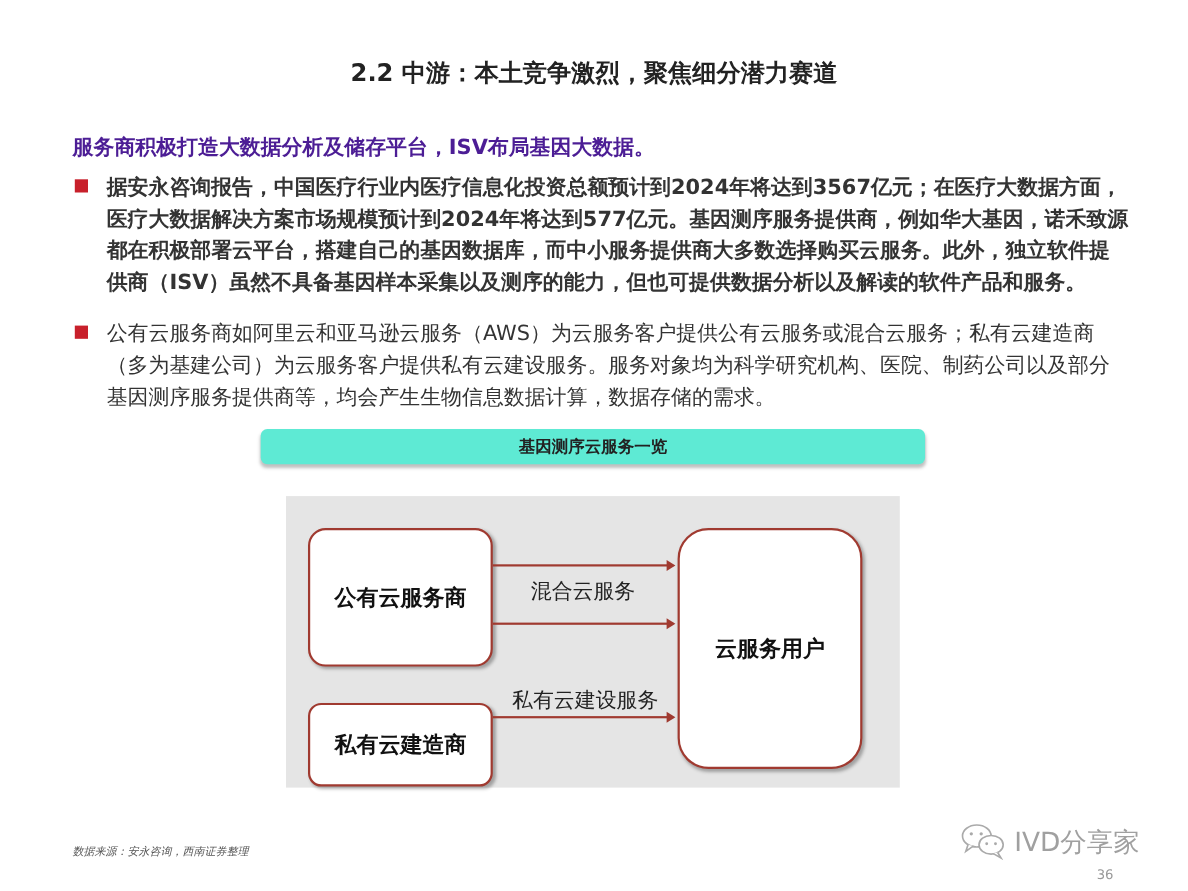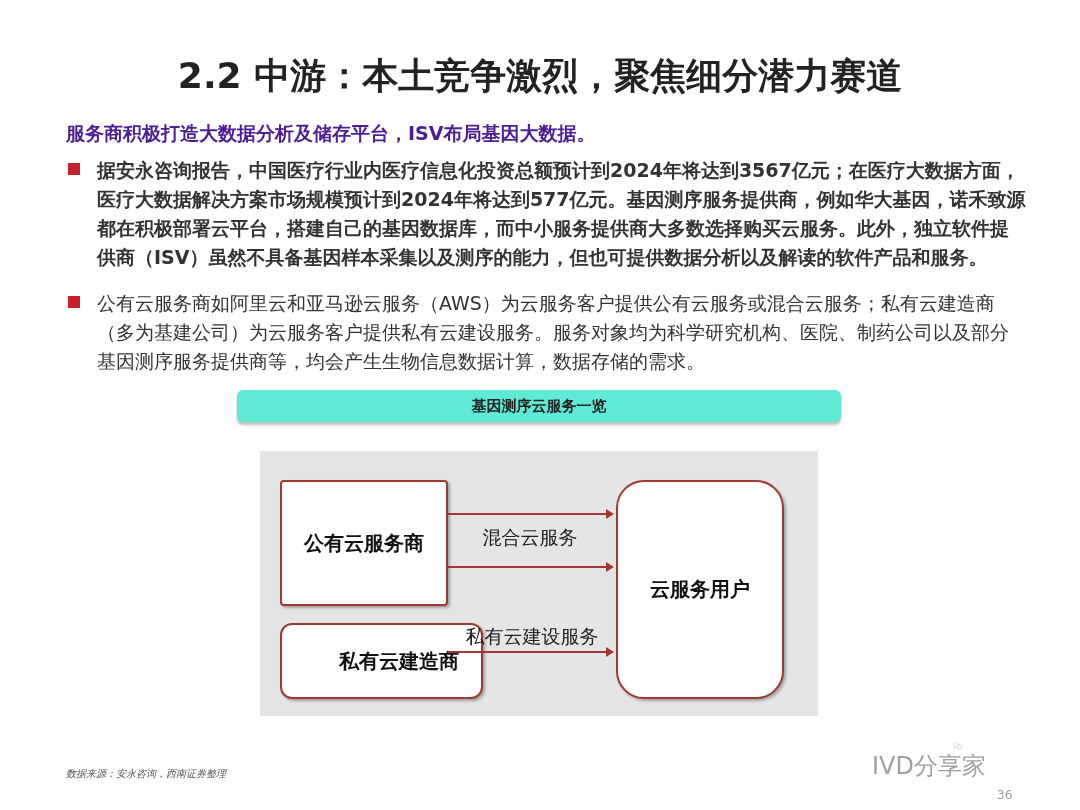--- a/index.html
+++ b/index.html
@@ -2,21 +2,21 @@
 <html><head>
   <meta charset="utf-8">
   <style>
     html, body { margin: 0; padding: 0; }
     body {
       width: 1080px; height: 810px; background: #ffffff; position: relative; overflow: hidden;
       font-family: "DejaVu Sans", "Liberation Sans", sans-serif; color: #333333;
     }
     .title {
       position: absolute; top: 52px; left: 0; width: 1080px; text-align: center;
-      font-size: 36px; font-weight: bold; color: #222222; letter-spacing: 0px;
+      font-size: 22px; font-weight: bold; color: #222222; letter-spacing: 0px;
     }
     .subtitle {
       position: absolute; top: 121px; left: 66px;
       font-size: 19px; font-weight: bold; color: #4c1d95;
     }
     .bullet {
       position: absolute; left: 66px; width: 960px;
     }
     .bullet .marker {
       position: absolute; left: 2px; top: 7px; width: 12px; height: 12px; background: #c8202b;
@@ -34,22 +34,22 @@
     }
     .diagram {
       position: absolute; left: 260px; top: 451px; width: 558px; height: 265px; background: #e5e5e5;
     }
     .box {
       position: absolute; background: #ffffff; border: 2px solid #a03a30;
       box-shadow: 2px 2px 3px rgba(0,0,0,0.3);
       display: flex; align-items: center; justify-content: center;
       font-size: 20px; font-weight: bold; color: #111;
     }
-    .box-public { left: 20px; top: 29px; width: 164px; height: 122px; border-radius: 4px; }
-    .box-private { left: 20px; top: 172px; width: 164px; height: 72px; border-radius: 12px; padding-left: 35px; }
+    .box-public { left: 20px; top: 29px; width: 164px; height: 122px; border-radius: 16px; }
+    .box-private { left: 20px; top: 188px; width: 164px; height: 72px; border-radius: 12px; }
     .box-user { left: 356px; top: 29px; width: 164px; height: 215px; border-radius: 28px; }
     .arrow {
       position: absolute; height: 2px; background: #a03a30;
     }
     .arrow::after {
       content: ""; position: absolute; right: -2px; top: -4px;
       border-left: 8px solid #a03a30; border-top: 5px solid transparent; border-bottom: 5px solid transparent;
     }
     .a1 { left: 188px; top: 62px; width: 164px; }
     .a2 { left: 188px; top: 115px; width: 164px; }
@@ -59,21 +59,20 @@
     }
     .l1 { left: 188px; top: 22px; width: 164px; }
     .l2 { left: 188px; top: 74px; width: 164px; }
     .l3 { left: 186px; top: 173px; width: 172px; }
     .source {
       position: absolute; left: 66px; top: 767px; font-size: 10px; font-style: italic; color: #555;
     }
     .watermark {
       position: absolute; left: 872px; top: 742px; height: 40px; display: flex; align-items: flex-end;
       color: #9a9a9a;
-      flex-direction: column;
     }
     .watermark .wm-icon { width: 44px; height: 36px; margin-right: 6px; }
     .watermark .wm-text { font-size: 24px; color: #a0a0a0; }
     .page-num {
       position: absolute; left: 997px; top: 766px; font-size: 12px; color: #999; margin-top: 22px;
     }
   </style>
 </head>
 <body>
 

